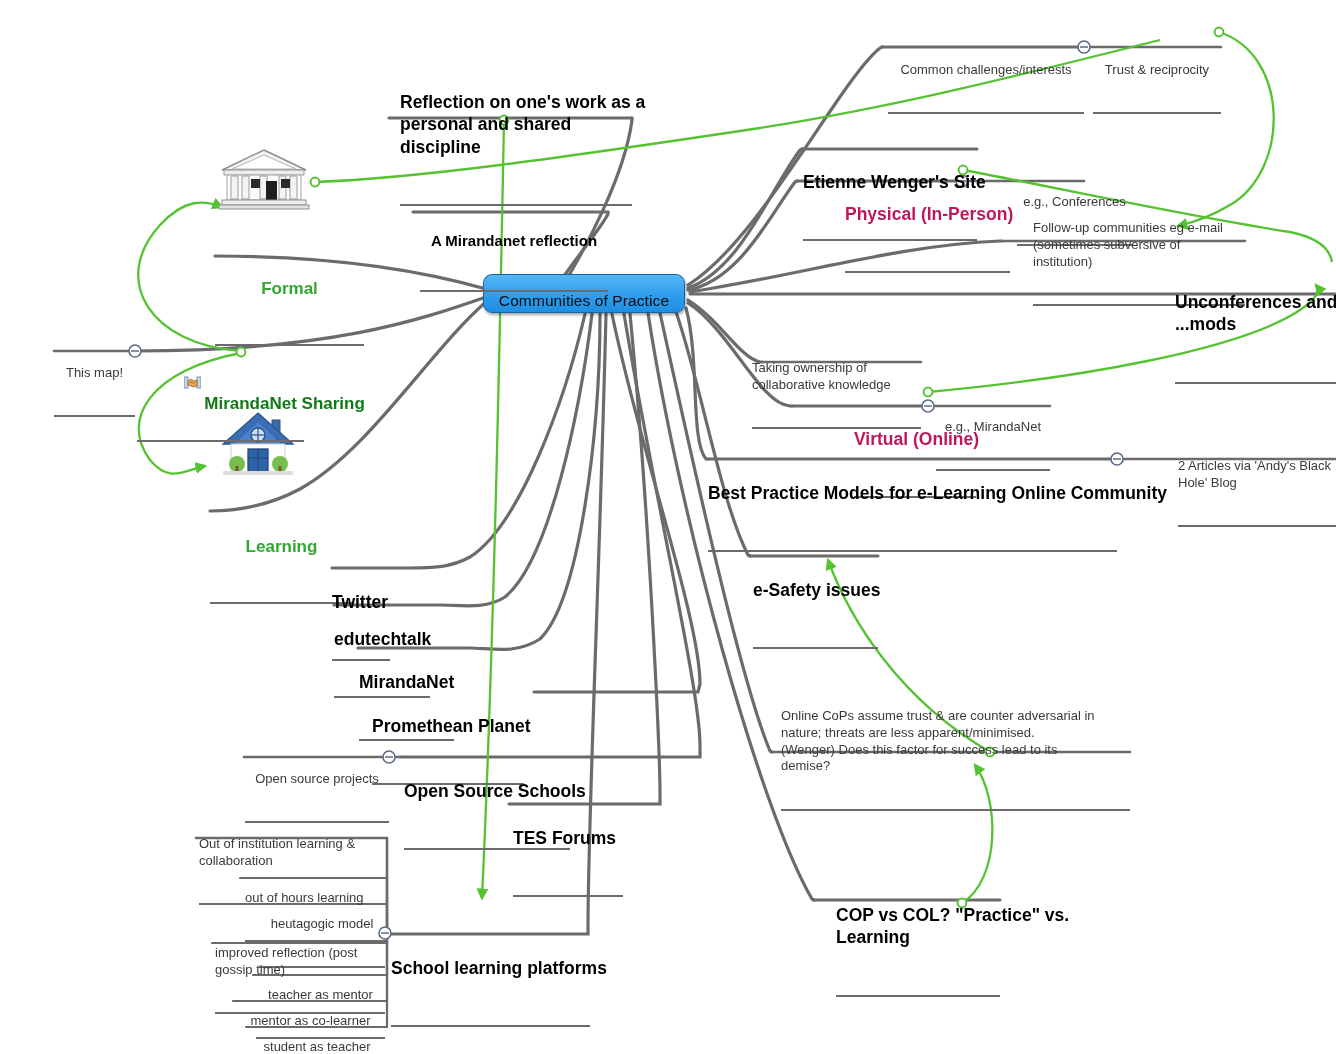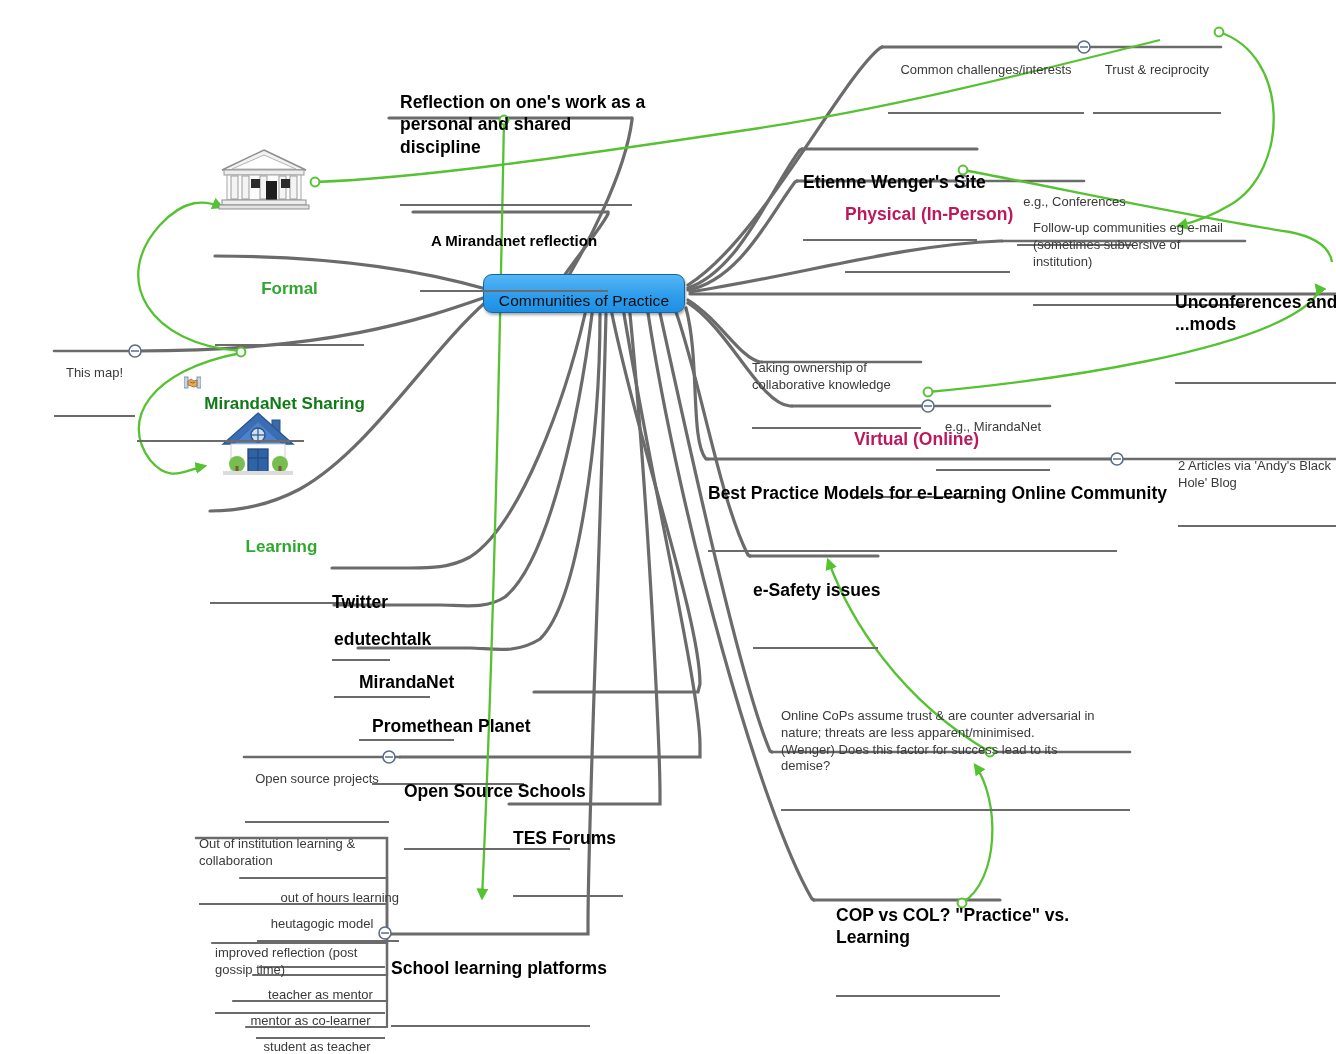--- a/index.html
+++ b/index.html
@@ -376,21 +376,21 @@
 
   <div class="topic sz-l ul" style="left:391px;top:911px;width:199px;">
     <span class="txt">School learning platforms</span>
   </div>
 
   <div class="topic sz-s ul" style="left:199px;top:802px;width:186px;">
     <span class="txt">Out of institution learning &amp;
 collaboration</span>
   </div>
 
-  <div class="topic sz-s ul" style="left:257px;top:856px;width:142px;text-align:right;">
+  <div class="topic sz-s ul" style="left:245px;top:856px;width:142px;text-align:left;">
     <span class="txt">out of hours learning</span>
   </div>
 
   <div class="topic sz-s ul" style="left:259px;top:882px;width:126px;text-align:center;">
     <span class="txt">heutagogic model</span>
   </div>
 
   <div class="topic sz-s ul" style="left:215px;top:911px;width:170px;">
     <span class="txt">improved reflection (post
 gossip time)</span>

